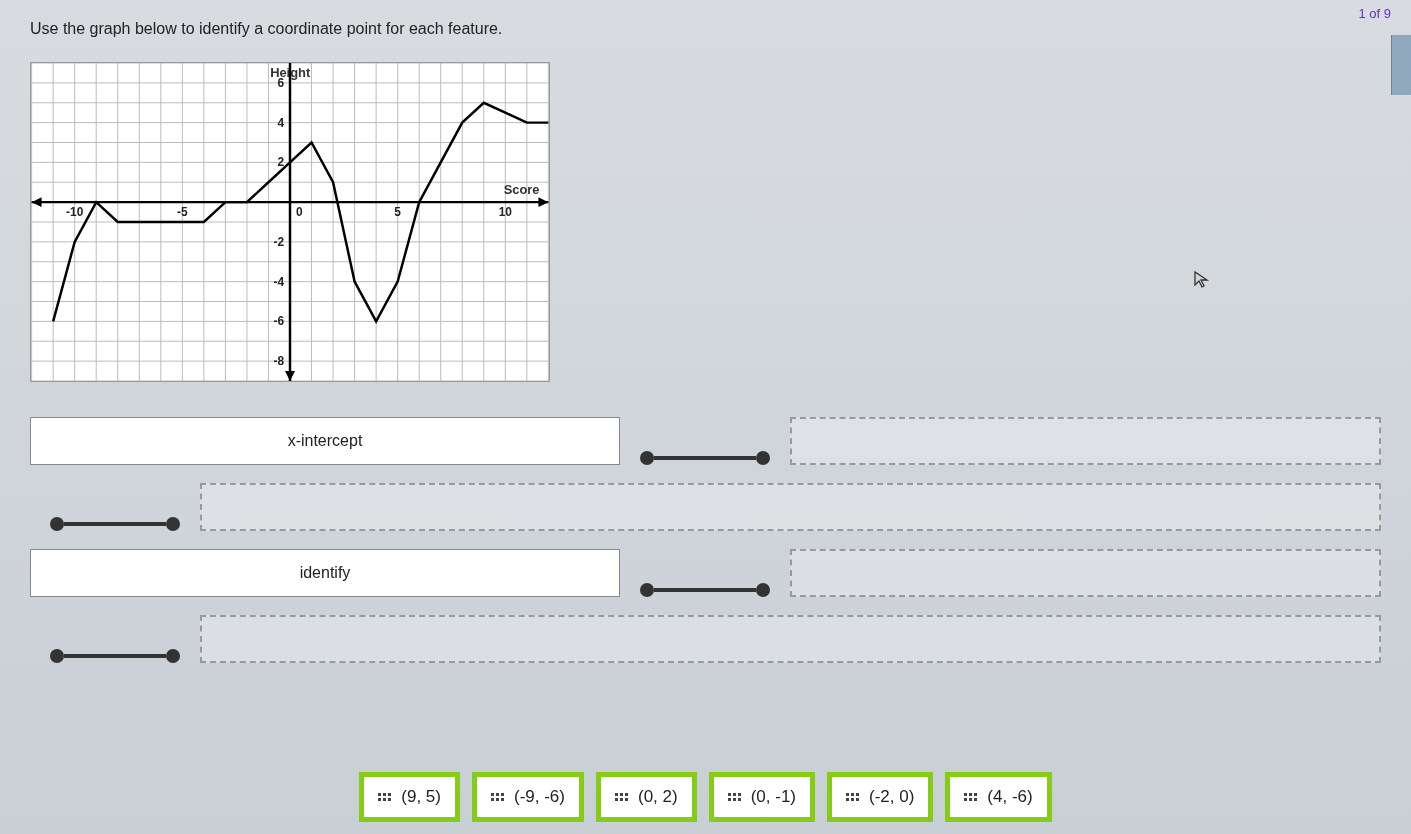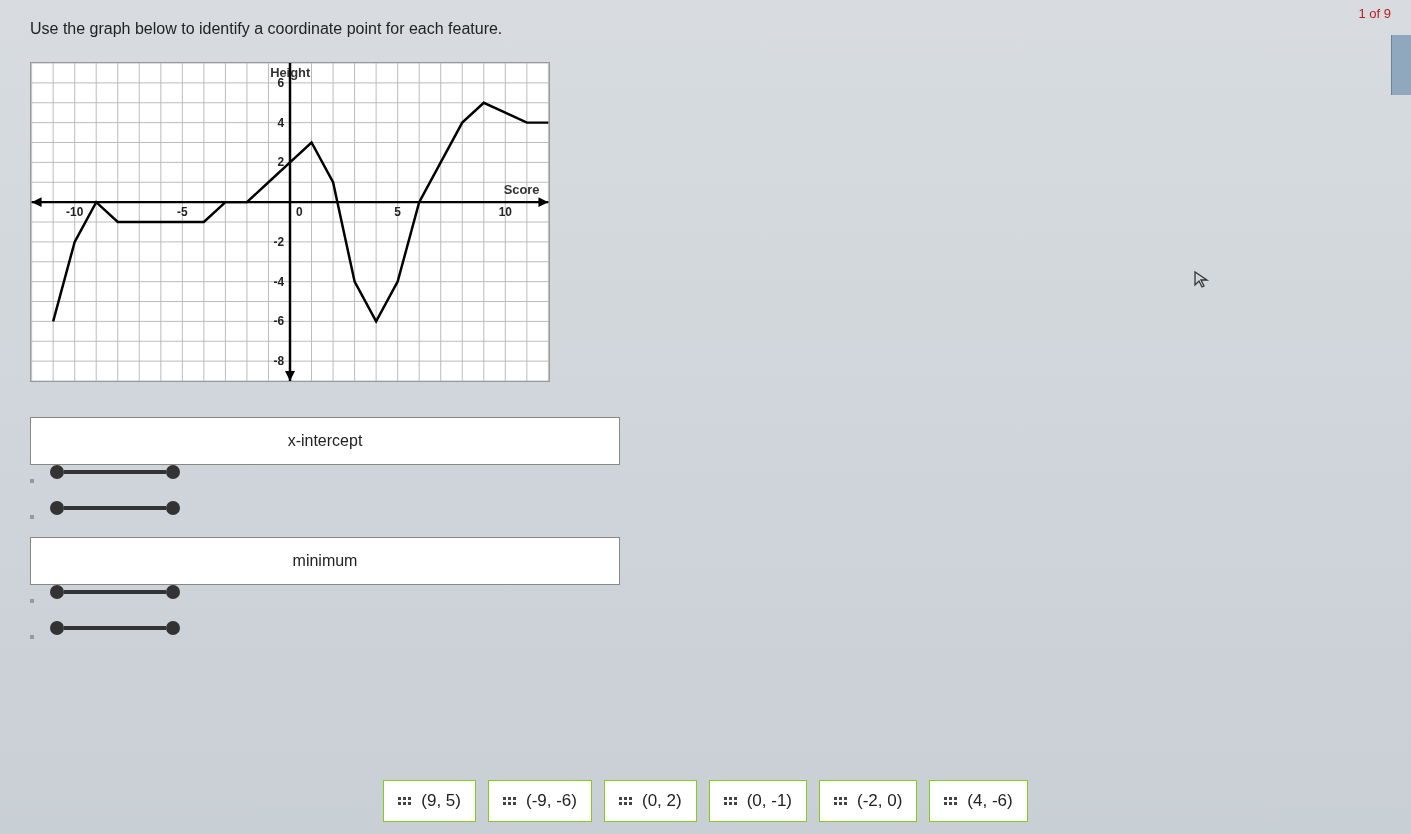--- a/index.html
+++ b/index.html
@@ -10,21 +10,21 @@
       height: 834px;
       padding: 20px 30px;
       position: relative;
       overflow: hidden;
     }
     .page-indicator {
       position: absolute;
       top: 6px;
       right: 20px;
       font-size: 13px;
-      color: #b91c1c;
+      color: #6d28d9;
     }
     .instruction {
       font-size: 16px;
       color: #222;
       margin-bottom: 24px;
       font-weight: 500;
     }
     .graph-wrap {
       width: 520px;
       height: 320px;
@@ -32,24 +32,23 @@
       border: 1px solid #999;
       margin-bottom: 25px;
       position: relative;
     }
     .graph-svg { width: 100%; height: 100%; display: block; }
     .matching-area {
       padding: 10px 0;
     }
     .match-row {
       display: flex;
-      align-items: flex-start;
+      align-items: flex-end;
       margin-bottom: 18px;
       gap: 0;
-      flex-direction: column;
     }
     .prompt-box {
       width: 590px;
       height: 48px;
       background: #fff;
       border: 1px solid #888;
       display: flex;
       align-items: center;
       justify-content: center;
       font-size: 16px;
@@ -83,21 +82,21 @@
       position: absolute;
       bottom: 12px;
       left: 0;
       right: 0;
       display: flex;
       justify-content: center;
       gap: 12px;
     }
     .answer-tile {
       background: #fff;
-      border: 1px solid #84cc16;
+      border: 5px solid #84cc16;
       padding: 10px 14px;
       display: flex;
       align-items: center;
       gap: 10px;
       font-size: 17px;
       color: #222;
       cursor: grab;
     }
     .handle {
       display: inline-flex;
@@ -220,21 +219,21 @@
       <div class="match-row">
     <div class="connector">
       <span class="dot"></span>
       <span class="line"></span>
       <span class="dot"></span>
     </div>
     <div class="drop-box"></div>
   </div>
       <div class="match-row">
     <div class="prompt-box">
-      <span>minimum</span>
+      <span>identify</span>
     </div>
     <div class="connector">
       <span class="dot"></span>
       <span class="line"></span>
       <span class="dot"></span>
     </div>
     <div class="drop-box"></div>
   </div>
       <div class="match-row">
     <div class="connector">

